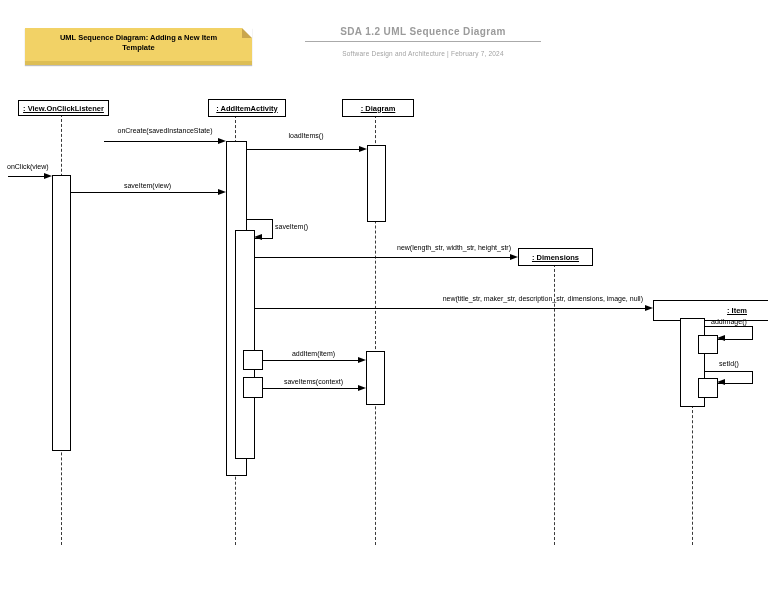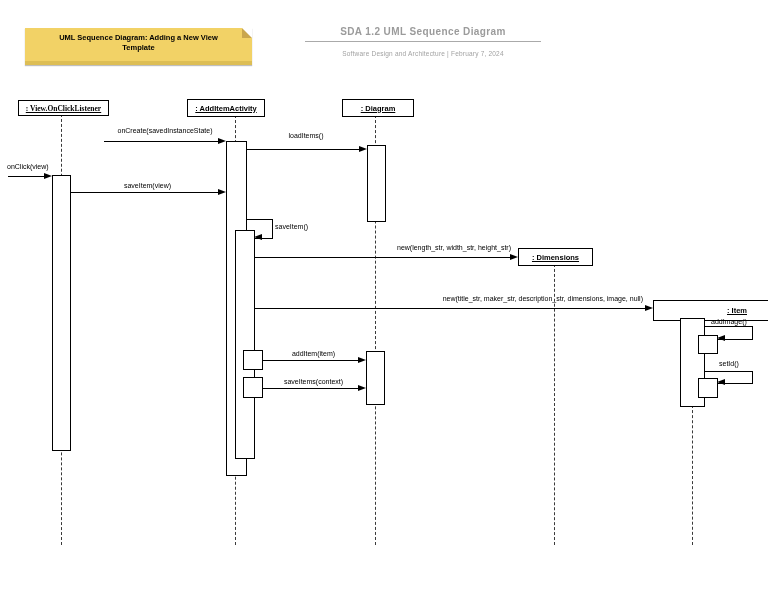--- a/index.html
+++ b/index.html
@@ -45,39 +45,39 @@
   .lbl{position:absolute;font-size:7px;white-space:nowrap;z-index:6;}
   .ctr{text-align:center;}
   .rgt{text-align:right;}
 </style>
 </head>
 <body>
 
 <div class="canvas">
 
   <div class="note">
-    <div class="note-text">UML Sequence Diagram: Adding a New View Template</div>
+    <div class="note-text">UML Sequence Diagram: Adding a New Item Template</div>
   </div>
 
   <div class="doc-header">
     <div class="doc-title">SDA 1.2 UML Sequence Diagram</div>
     <hr class="doc-divider">
     <div class="doc-subtitle">Software Design and Architecture  |  February 7, 2024</div>
   </div>
 
   <div class="dash" style="left:61px;top:114px;height:431px;"></div>
   <div class="dash" style="left:235px;top:115px;height:430px;"></div>
   <div class="dash" style="left:375px;top:115px;height:430px;"></div>
   <div class="dash" style="left:554px;top:264px;height:281px;"></div>
   <div class="dash" style="left:692px;top:405px;height:140px;"></div>
 
-  <div class="llbox" style="left:18px;top:100px;width:89px;height:14px;font-family:Liberation Serif, serif;">
+  <div class="llbox" style="left:18px;top:100px;width:89px;height:14px;">
     <span>: View.OnClickListener</span>
   </div>
-  <div class="llbox" style="left:187px;top:99px;width:76px;height:16px;">
+  <div class="llbox" style="left:208px;top:99px;width:76px;height:16px;">
     <span>: AddItemActivity</span>
   </div>
   <div class="llbox" style="left:342px;top:99px;width:70px;height:16px;">
     <span>: Diagram</span>
   </div>
   <div class="llbox" style="left:518px;top:248px;width:73px;height:16px;">
     <span>: Dimensions</span>
   </div>
   <div class="llbox" style="left:653px;top:300px;width:72px;height:19px;padding-left:47px;">
     <span>: Item</span>

